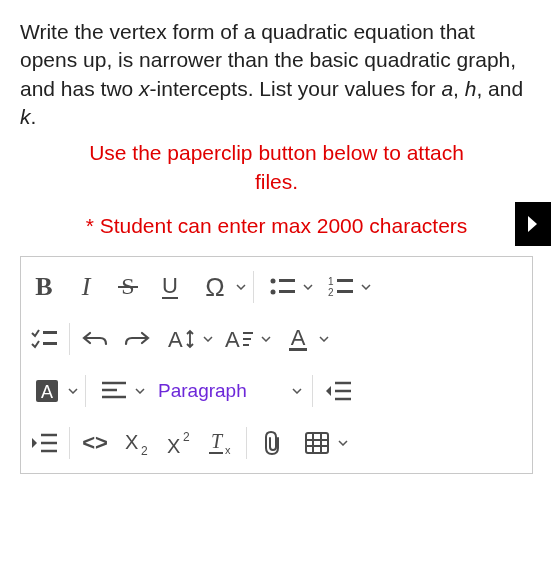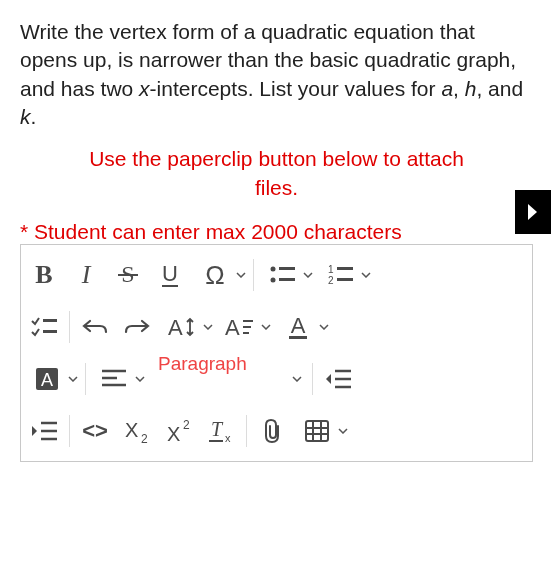--- a/index.html
+++ b/index.html
@@ -7,35 +7,36 @@
     margin: 0;
     padding: 18px 20px;
     font-family: Arial, Helvetica, sans-serif;
     background: #fff;
     width: 553px;
     color: #222;
   }
   .question {
     font-size: 21px;
     line-height: 1.35;
-    margin-bottom: 14px;
+    margin-bottom: 8px;
   }
   .question .x { font-style: italic; }
   .question .ahk { font-style: italic; }
   .instructions {
     color: #e00000;
     font-size: 21px;
     text-align: center;
     line-height: 1.35;
     margin-bottom: 18px;
   }
   .limit {
     color: #e00000;
     font-size: 21px;
-    text-align: left;
+    text-align: center;
+    margin-bottom: 18px;
   }
   .editor {
     border: 1px solid #c8c8c8;
     position: relative;
   }
   .toolbar {
     display: flex;
     flex-wrap: wrap;
     padding: 4px 2px;
   }
@@ -60,25 +61,25 @@
     align-self: center;
   }
   .caret {
     position: absolute;
     right: 3px;
     top: 50%;
     transform: translateY(-50%);
   }
   .block-select {
     display: inline-flex;
-    align-items: flex-start;
+    align-items: center;
     height: 52px;
     padding: 0 26px 0 10px;
     font-size: 19px;
-    color: #ef4444;
+    color: #6d28d9;
     position: relative;
     cursor: pointer;
     min-width: 160px;
   }
   .block-select .caret { right: 6px; }
   .row-break { flex-basis: 100%; height: 0; }
   .bold-g { font-family: Georgia, 'Times New Roman', serif; font-weight: 700; font-size: 26px; }
   .ital-g { font-family: Georgia, 'Times New Roman', serif; font-style: italic; font-size: 26px; }
   .floater {
     position: absolute;

